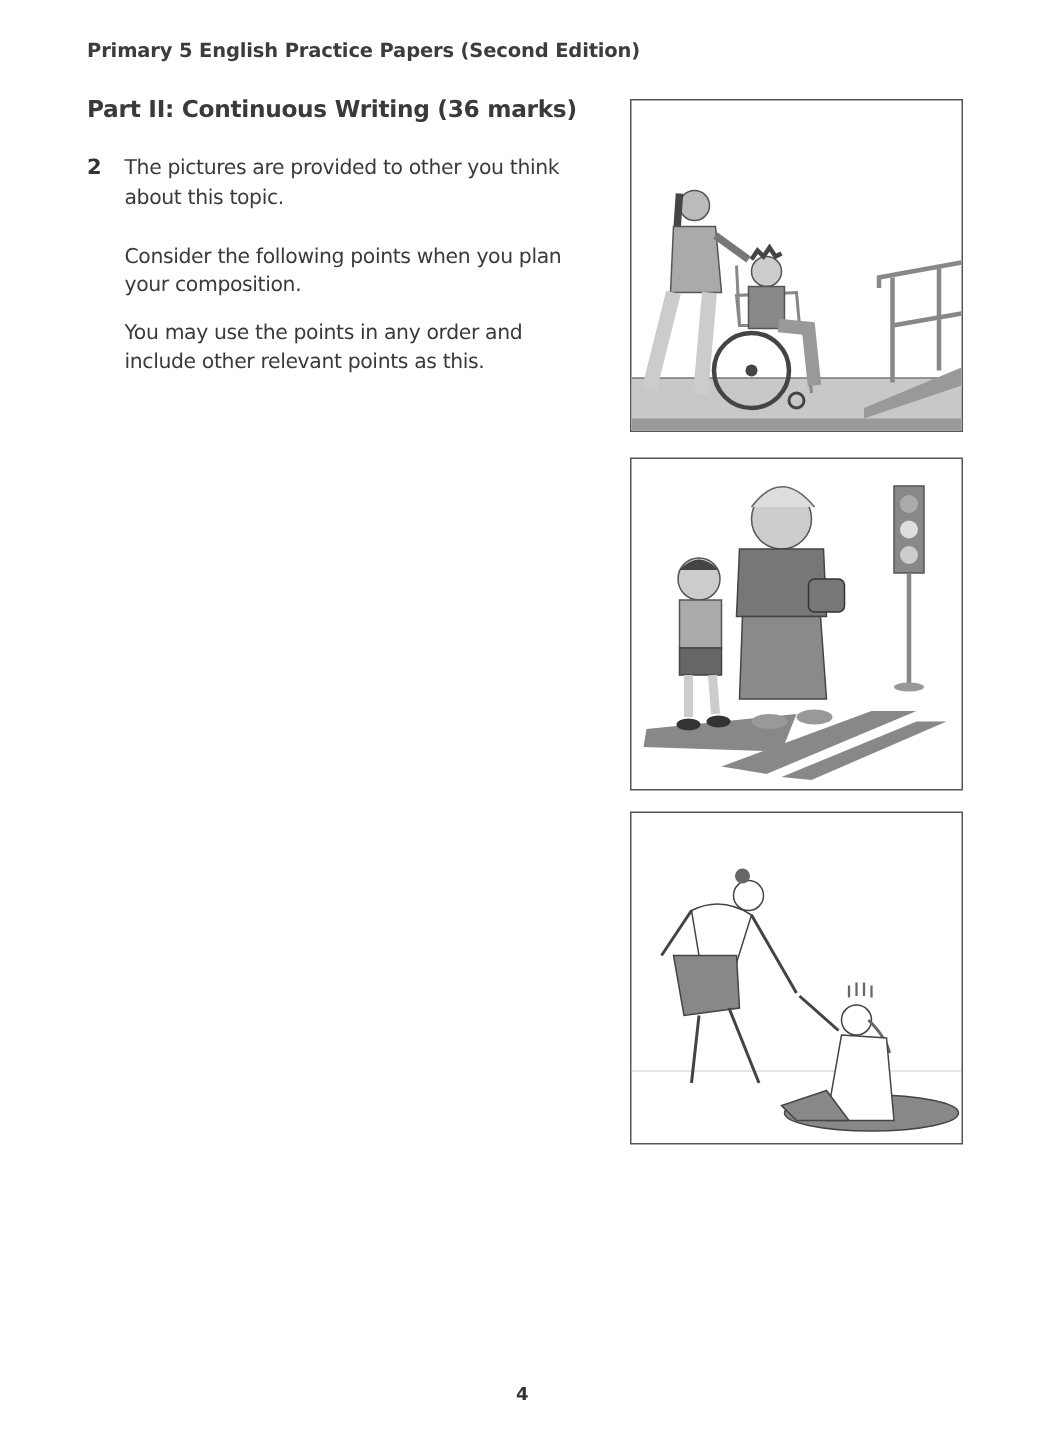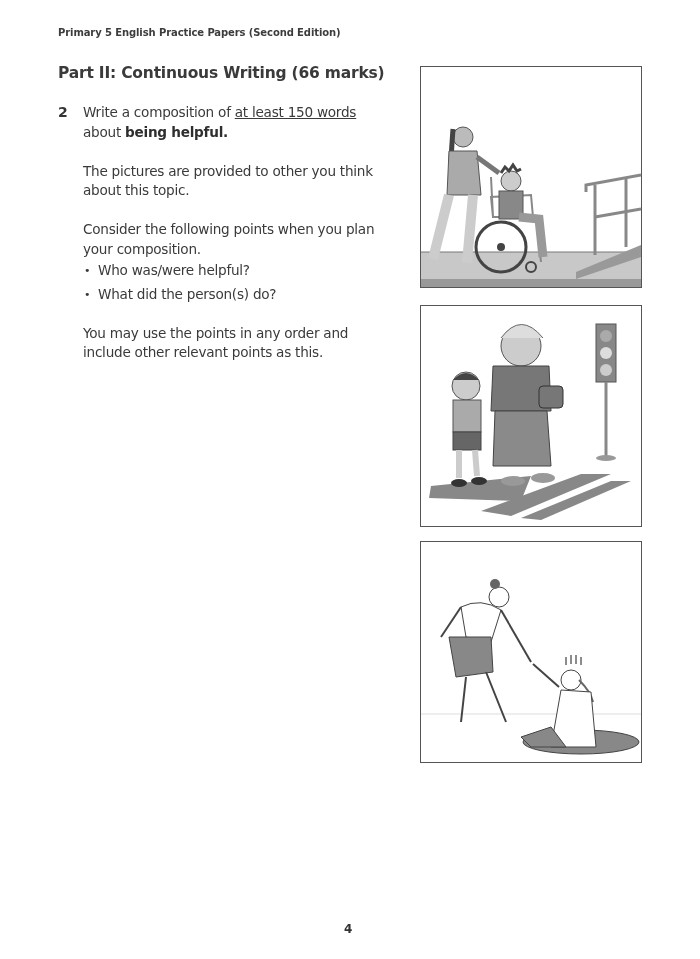--- a/index.html
+++ b/index.html
@@ -1,51 +1,43 @@
 <!DOCTYPE html>
 <html><head>
 <meta charset="utf-8">
 <style>
   html, body { margin: 0; padding: 0; background: #ffffff; }
   body { width: 700px; height: 959px; position: relative; overflow: hidden;
          font-family: "DejaVu Sans", "Liberation Sans", sans-serif; color: #3a3a3a; }
-  .header { position: absolute; left: 58px; top: 27px; font-size: 10px; font-weight: bold; color: #3c3c3c; letter-spacing: -0.1px; }
+  .header { position: absolute; left: 58px; top: 27px; font-size: 13px; font-weight: bold; color: #3c3c3c; letter-spacing: -0.1px; }
   .part-title { position: absolute; left: 58px; top: 64px; font-size: 15.5px; font-weight: bold; color: #3a3a3a; letter-spacing: -0.2px; }
   .qnum { position: absolute; left: 58px; top: 104px; font-size: 14px; font-weight: bold; color: #333; }
   .qbody { position: absolute; left: 83px; top: 103px; width: 310px; font-size: 13.6px; line-height: 19.5px; color: #3a3a3a; letter-spacing: -0.25px; }
   .qbody p { margin: 0 0 19.5px 0; }
   .qbody .u { text-decoration: underline; }
   .qbody b { color: #2e2e2e; }
   .bullets { list-style: none; margin: 2px 0 19.5px 0; padding: 0; }
   .bullets li { position: relative; padding-left: 15px; margin-bottom: 4px; }
   .bullets li::before { content: "•"; position: absolute; left: 1px; top: 0; font-size: 11px; }
   .pic { position: absolute; left: 420px; width: 220px; border: 1.5px solid #555; background: #fff; overflow: hidden; }
   .pic svg { display: block; width: 100%; height: 100%; }
   .pageno { position: absolute; left: 344px; top: 922px; font-size: 12px; font-weight: bold; color: #333; }
 </style>
 </head>
 <body>
 
 <div class="header">Primary 5 English Practice Papers (Second Edition)</div>
 
-<div class="part-title">Part II: Continuous Writing (66 marks)</div>
+<div class="part-title">Part II: Continuous Writing (36 marks)</div>
 
 <div class="qnum">2</div>
 
 <div class="qbody">
-  <p>
-    <span>Write a composition of </span><span class="u">at least 150 words</span><br>
-    <span>about </span><b>being helpful.</b>
-  </p>
   <p>The pictures are provided to other you think about this topic.</p>
-  <p style="margin-bottom:2px">Consider the following points when you plan your composition.</p>
-  <ul class="bullets">
-    <li>Who was/were helpful?</li>
-    <li>What did the person(s) do?</li>
-  </ul>
+  <p style="margin-bottom:12px">Consider the following points when you plan your composition.</p>
   <p>You may use the points in any order and include other relevant points as this.</p>
 </div>
 
 <div class="pic" style="top:66px;height:220px;">
   <svg viewBox="0 0 220 220">
     <rect x="0" y="185" width="220" height="35" fill="#c8c8c8"></rect>
     <line x1="0" y1="185" x2="220" y2="185" stroke="#777" stroke-width="1"></line>
     <rect x="0" y="212" width="220" height="8" fill="#999"></rect>
 
     <polygon points="155,205 220,178 220,190 155,212" fill="#999"></polygon>

